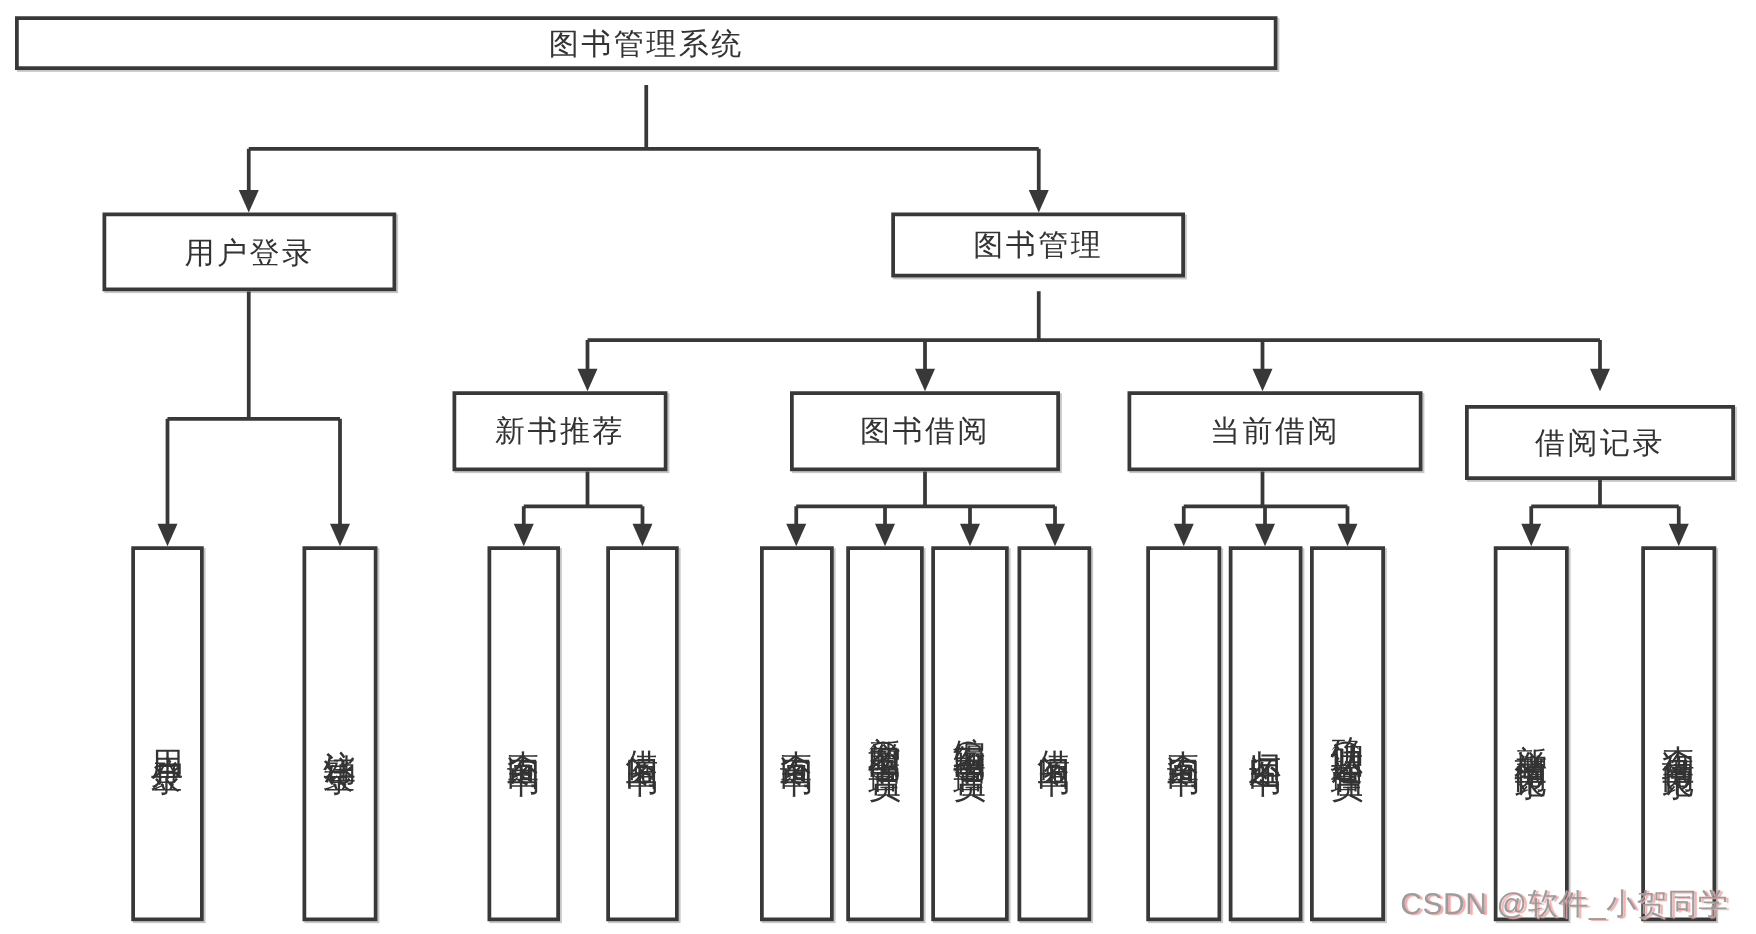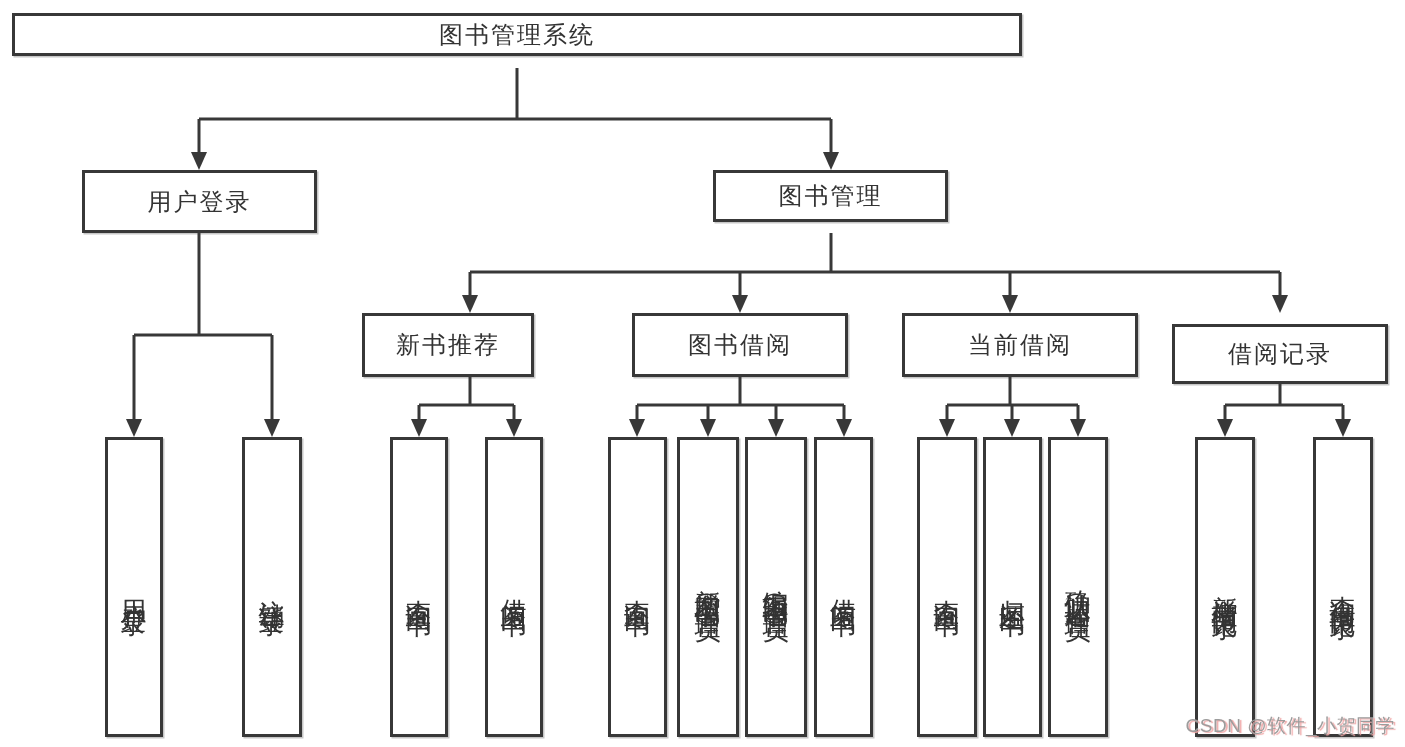--- a/index.html
+++ b/index.html
@@ -57,23 +57,23 @@
   .vnode span {
     writing-mode: vertical-rl;
     text-orientation: mixed;
     font-size: 26px;
     letter-spacing: 4px;
     line-height: 1;
     color: var(--text);
   }
   .watermark {
     position: absolute;
-    right: 10px;
+    right: 22px;
     bottom: 8px;
-    font-size: 19px;
+    font-size: 24px;
     letter-spacing: 0.5px;
     color: var(--watermark-text);
     text-shadow: 2px 1px 1px var(--watermark-shadow);
     white-space: nowrap;
   }
 </style>
 </head>
 <body>
 
 <div class="canvas">

